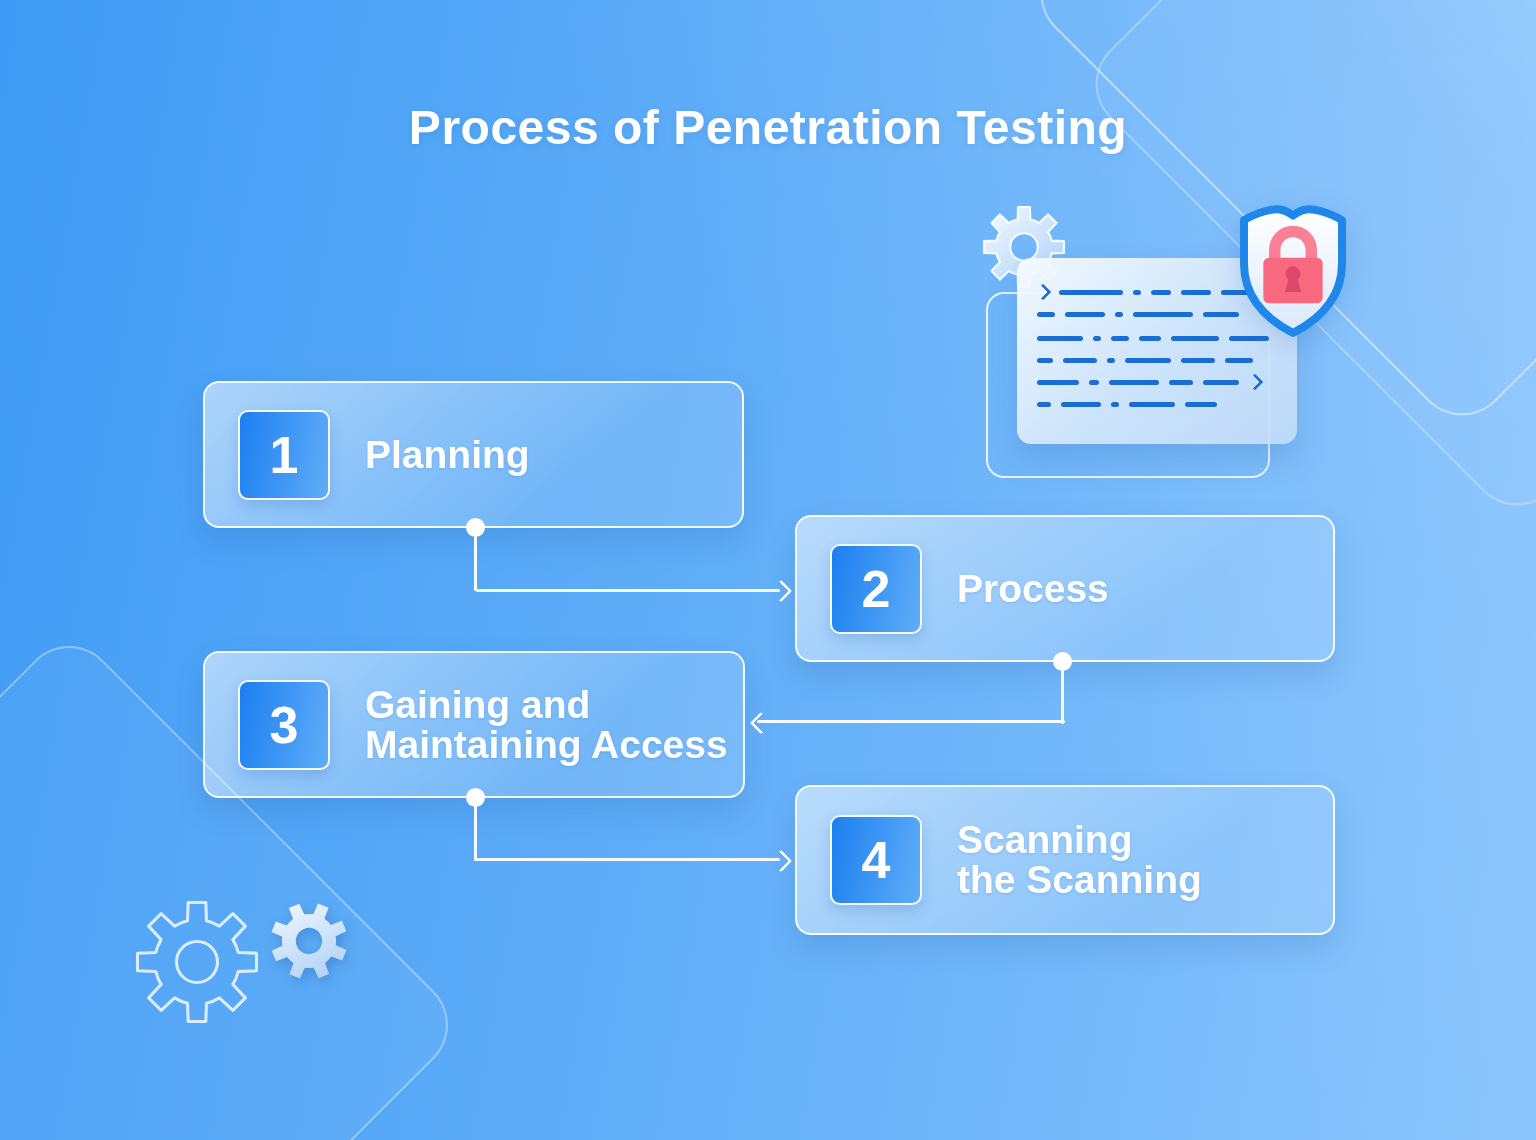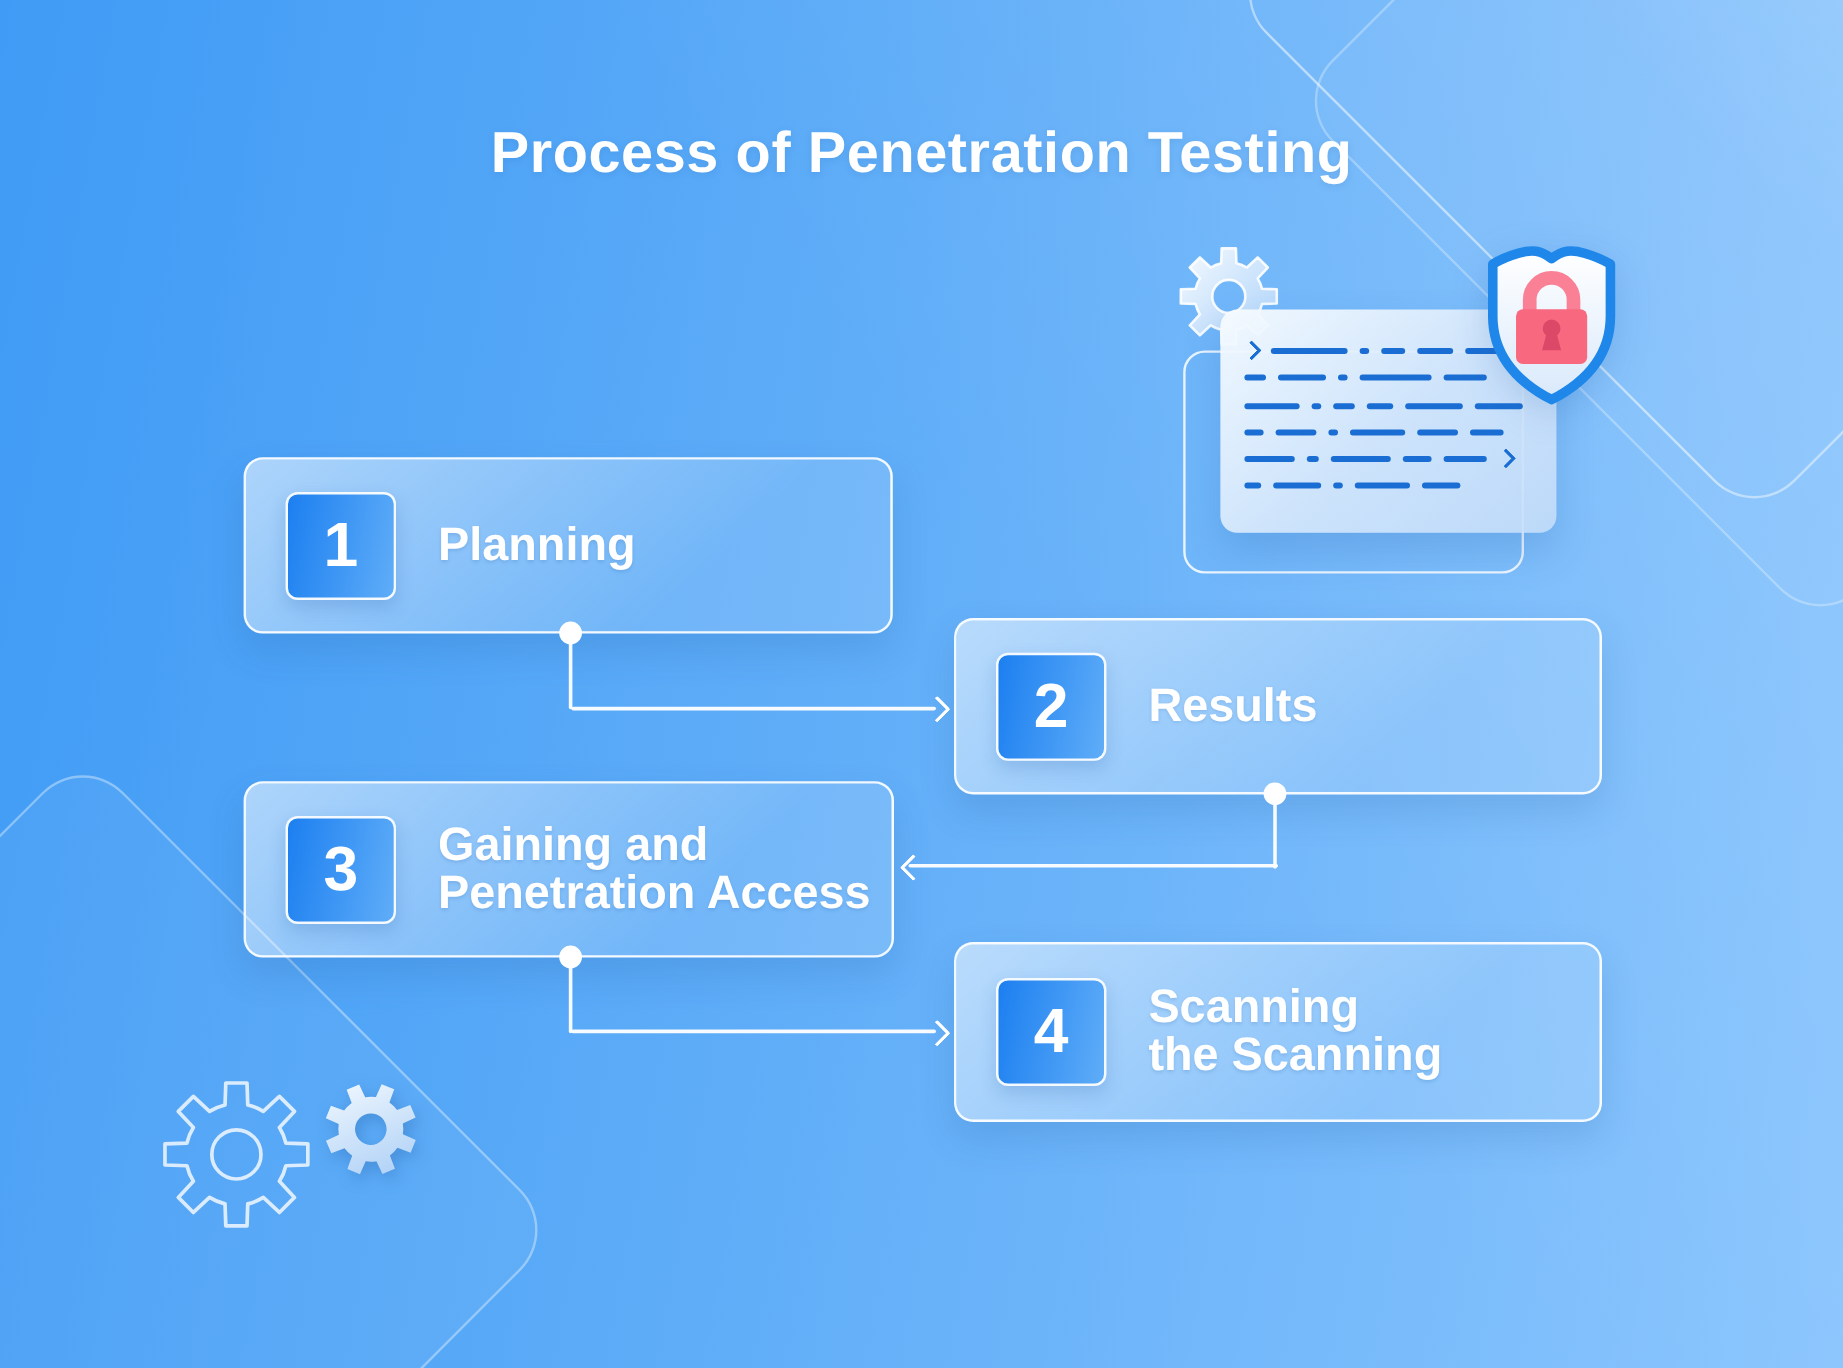--- a/index.html
+++ b/index.html
@@ -180,29 +180,29 @@
   <div class="card s1">
     <div class="num">1</div>
     <div class="lbl">
       <span class="line">Planning</span>
 
     </div>
   </div>
   <div class="card s2">
     <div class="num">2</div>
     <div class="lbl">
-      <span class="line">Results</span>
+      <span class="line">Process</span>
 
     </div>
   </div>
   <div class="card s3">
     <div class="num">3</div>
     <div class="lbl">
       <span class="line">Gaining and</span>
-      <span class="line">Penetration Access</span>
+      <span class="line">Maintaining Access</span>
     </div>
   </div>
   <div class="card s4">
     <div class="num">4</div>
     <div class="lbl">
       <span class="line">Scanning</span>
       <span class="line">the Scanning</span>
     </div>
   </div>
 

